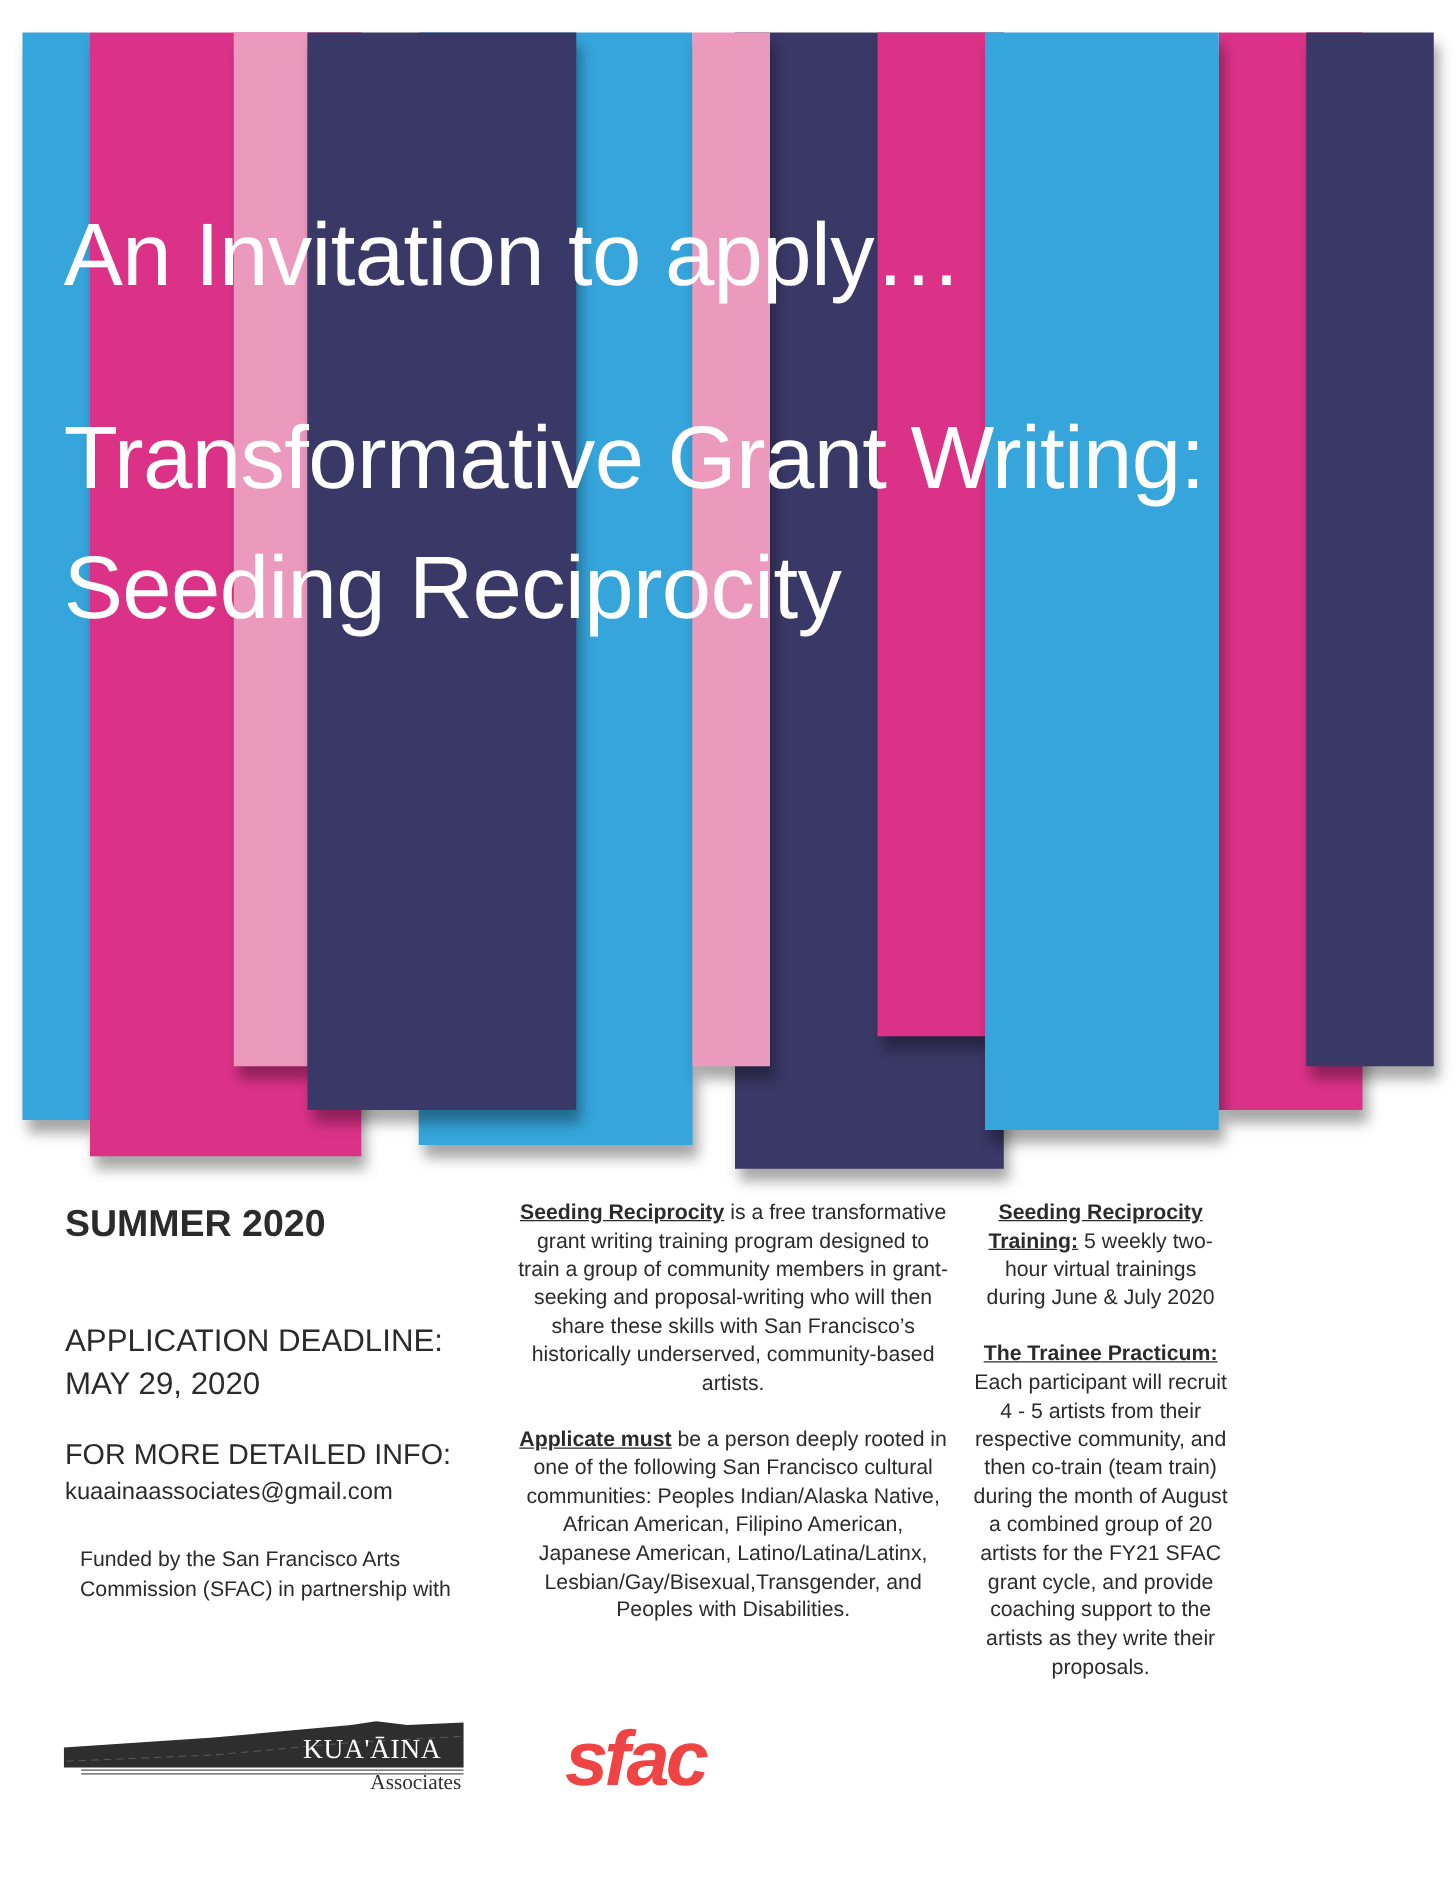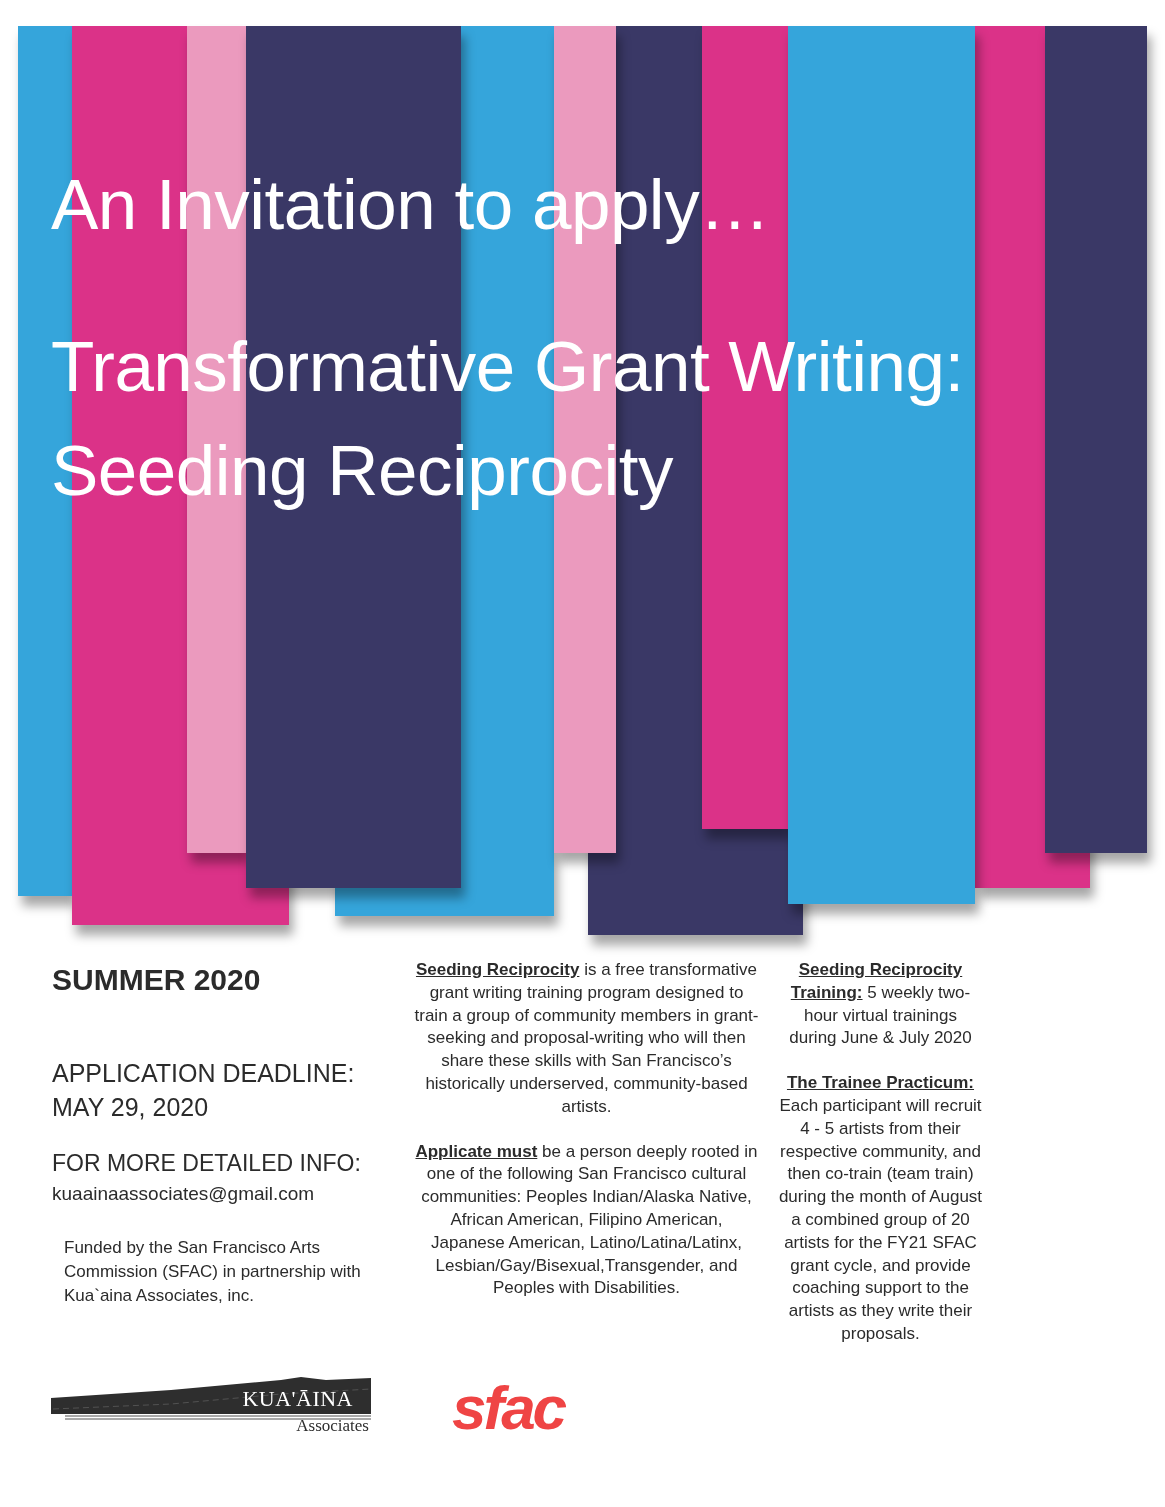--- a/index.html
+++ b/index.html
@@ -54,21 +54,20 @@
 <div class="col season">SUMMER 2020</div>
 <div class="col deadline">
   <div>APPLICATION DEADLINE:</div>
   <div>MAY 29, 2020</div>
 </div>
 <div class="col moreinfo">FOR MORE DETAILED INFO:</div>
 <div class="col email">kuaainaassociates@gmail.com</div>
 <div class="col funded">
   <div>Funded by the San Francisco Arts</div>
   <div>Commission (SFAC) in partnership with</div>
-  <div>Kua`aina Associates, inc.</div>
 </div>
 
 <div class="col mid body-text">
   <p class="para"><span class="u">Seeding Reciprocity</span><span> is a free transformative grant writing training program designed to train a group of community members in grant-seeking and proposal-writing who will then share these skills with San Francisco’s historically underserved, community-based artists.</span></p>
   <p class="para"><span class="u">Applicate must</span><span> be a person deeply rooted in one of the following San Francisco cultural communities: Peoples Indian/Alaska Native, African American, Filipino American, Japanese American, Latino/Latina/Latinx, Lesbian/Gay/Bisexual,Transgender, and Peoples with Disabilities.</span></p>
 </div>
 
 <div class="col right body-text">
   <p class="para"><span class="u">Seeding Reciprocity Training:</span><span> 5 weekly two-hour virtual trainings during June &amp; July 2020</span></p>
   <p class="para"><span class="u">The Trainee Practicum:</span><span> Each participant will recruit 4 - 5 artists from their respective community, and then co-train (team train) during the month of August a combined group of 20 artists for the FY21 SFAC grant cycle, and provide coaching support to the artists as they write their proposals.</span></p>

